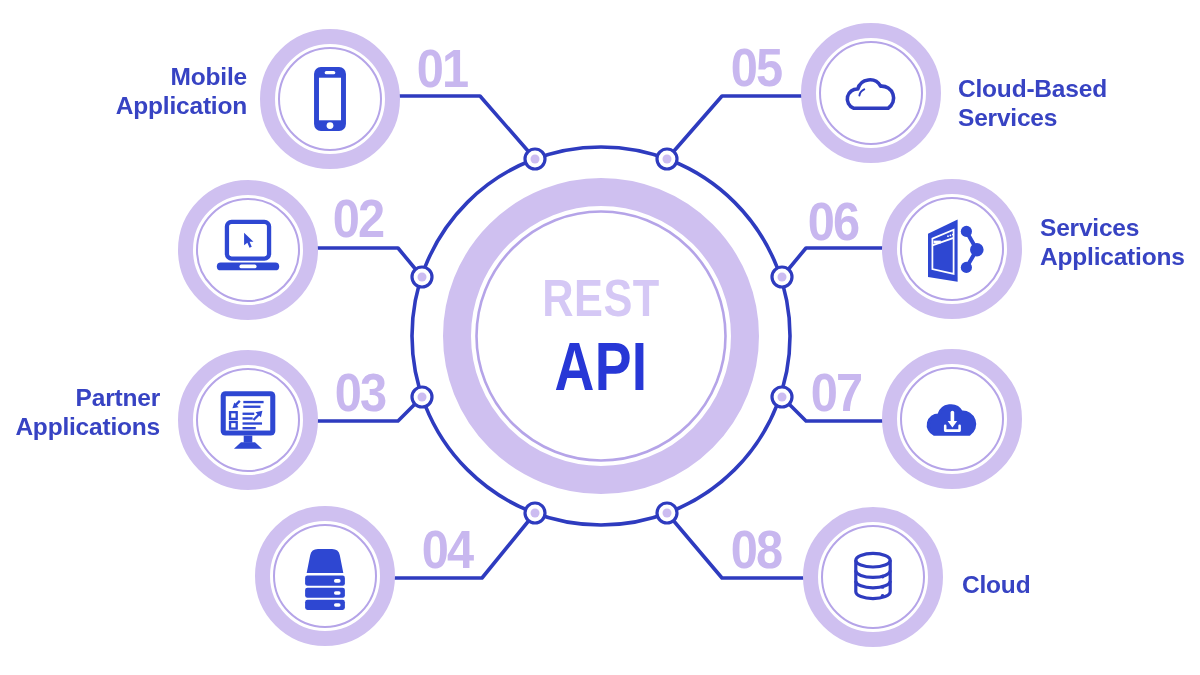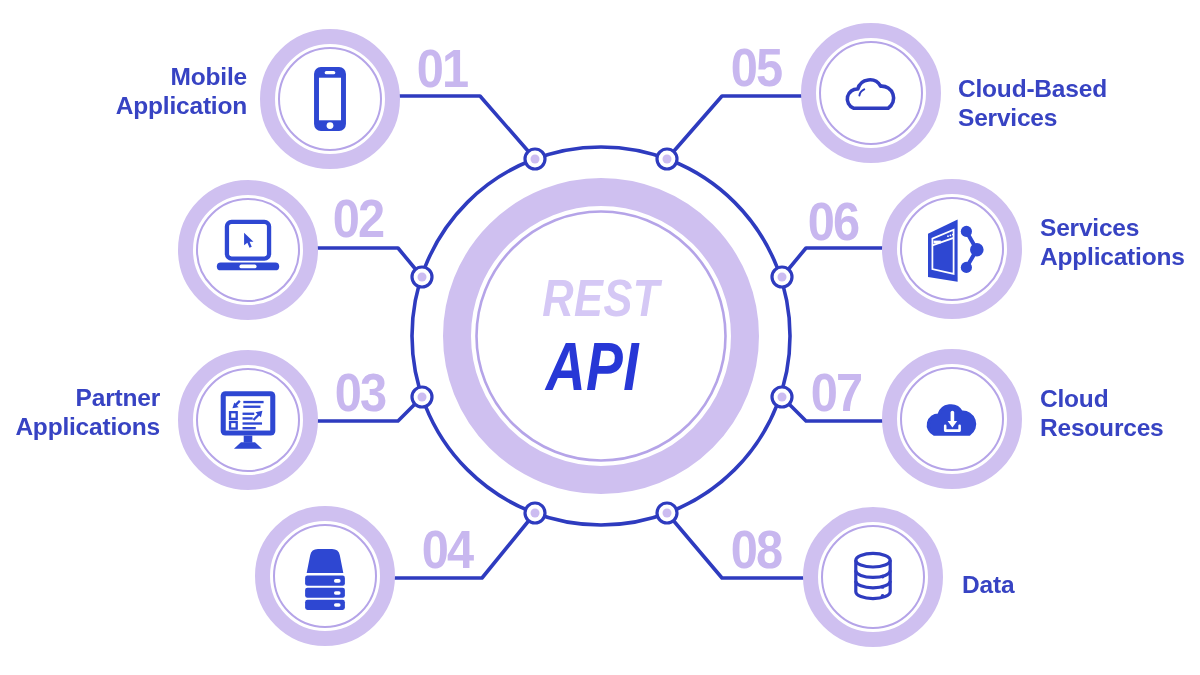--- a/index.html
+++ b/index.html
@@ -32,21 +32,21 @@
     position:absolute;font-weight:800;font-size:53px;color:var(--lav-num);
     letter-spacing:-2px;transform:translate(-50%,-50%) scaleX(0.92);white-space:nowrap;
   }
   .label{
     position:absolute;font-weight:700;font-size:24.5px;line-height:29px;
     color:var(--blue-text);letter-spacing:-0.2px;
   }
   .label.r{text-align:right;}
   .center-label{
     position:absolute;left:601px;top:272px;transform:translateX(-50%);
-    text-align:left;white-space:nowrap;font-style:italic;
+    text-align:center;white-space:nowrap;
   }
   .rest{
     font-weight:700;font-size:51px;line-height:54px;color:var(--lav-rest);
     transform:scaleX(0.85);letter-spacing:0.5px;
   }
   .api{
     font-weight:800;font-size:69px;line-height:62px;margin-top:10px;color:var(--api-blue);
     transform:scaleX(0.8);letter-spacing:0.5px;
   }
 </style>
@@ -188,31 +188,30 @@
 
   <div class="node" style="left:882px;top:349px">
     <svg width="80" height="80" viewBox="0 0 100 100">
       <path d="M28 69 A12.5 12.5 0 0 1 33.5 45 A15.5 15.5 0 0 1 62 41.5 A15 15 0 0 1 71.5 69 Z" fill="#2e47d2" stroke="#2e47d2" stroke-width="4" stroke-linejoin="round"></path>
       <path d="M50.5 42 V54" stroke="#fff" stroke-width="4.5" stroke-linecap="round"></path>
       <polygon points="44.5,52.5 56.5,52.5 50.5,60.5" fill="#fff"></polygon>
       <path d="M41.5 58.5 V64.5 H59.5 V58.5" fill="none" stroke="#fff" stroke-width="3.2" stroke-linecap="round" stroke-linejoin="round"></path>
     </svg>
   </div>
   <div class="num" style="left:836px;top:392px">07</div>
-  <div class="label" style="left:1040px;top:384px;width:160px">Cloud Resources</div>
 
   <div class="node" style="left:803px;top:507px">
     <svg width="80" height="80" viewBox="0 0 100 100">
       <g fill="none" stroke="#2e3bbf" stroke-width="4">
         <ellipse cx="50" cy="29" rx="21.5" ry="8.5"></ellipse>
         <path d="M28.5 29 V68.5 A21.5 8.5 0 0 0 71.5 68.5 V29"></path>
         <path d="M28.5 42 A21.5 8.5 0 0 0 71.5 42"></path>
         <path d="M28.5 55 A21.5 8.5 0 0 0 71.5 55"></path>
       </g>
       <circle cx="62" cy="49.5" r="2.3" fill="#2e3bbf"></circle>
       <circle cx="62" cy="62.5" r="2.3" fill="#2e3bbf"></circle>
       <circle cx="62" cy="73.5" r="2.3" fill="#2e3bbf"></circle>
     </svg>
   </div>
   <div class="num" style="left:756px;top:549px">08</div>
-  <div class="label" style="left:962px;top:570px;width:120px">Data</div>
+  <div class="label" style="left:962px;top:570px;width:120px">Cloud</div>
 
 </div>
 
 </body></html>

